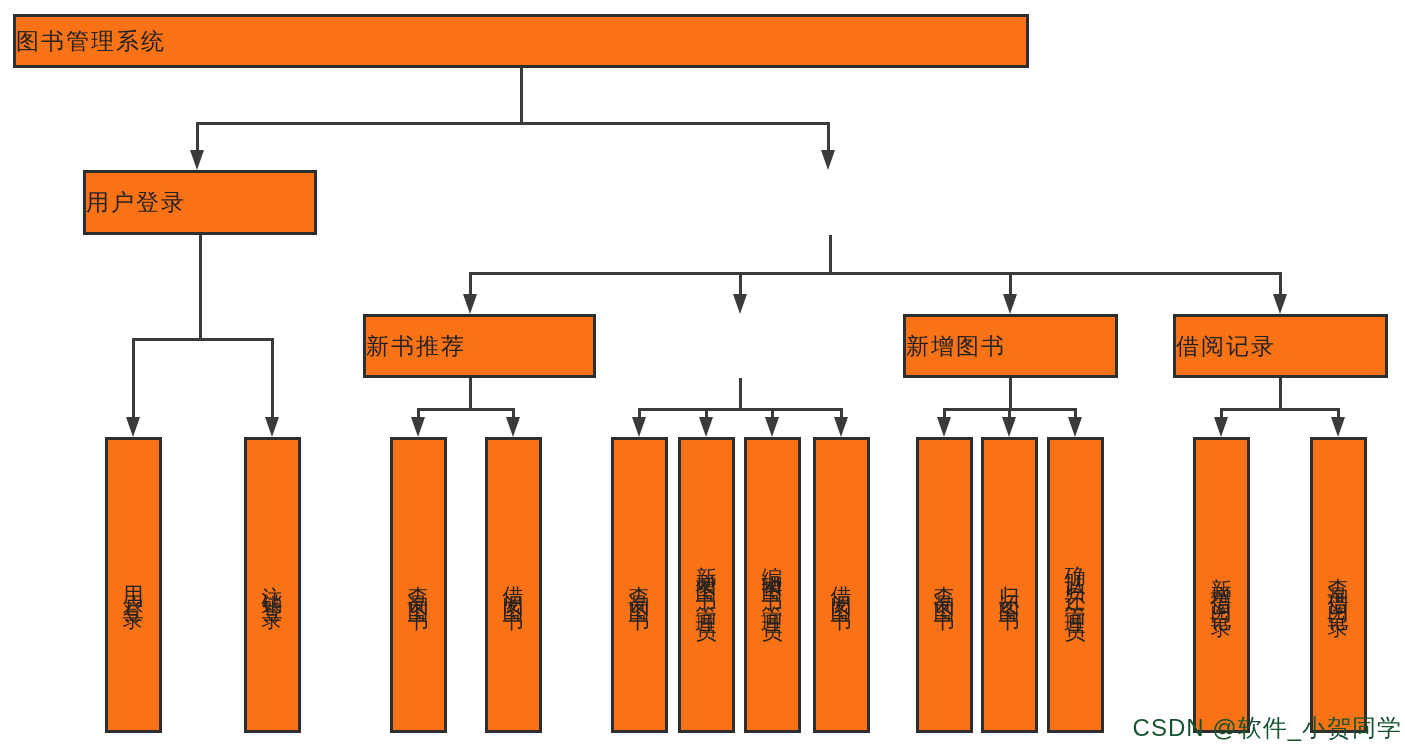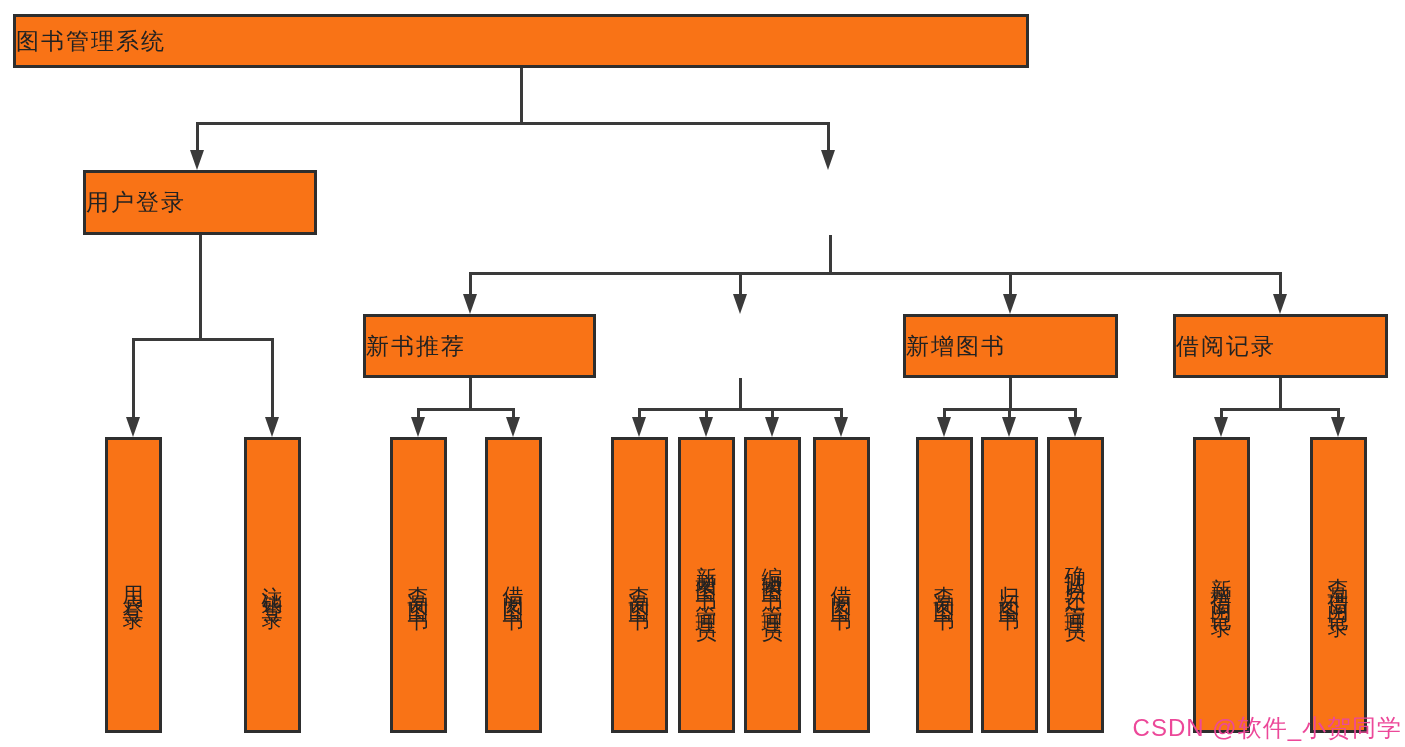--- a/index.html
+++ b/index.html
@@ -55,21 +55,21 @@
     height: 0;
     border-left: 7px solid transparent;
     border-right: 7px solid transparent;
     border-top: 20px solid #3a3a3a;
   }
   .watermark {
     position: absolute;
     right: 3px;
     top: 712px;
     font-size: 24px;
-    color: #ec4899;
+    color: #14532d;
     letter-spacing: 1px;
     z-index: 5;
     white-space: nowrap;
   }
 </style>
 </head>
 <body>
 
 <div class="canvas">
 

